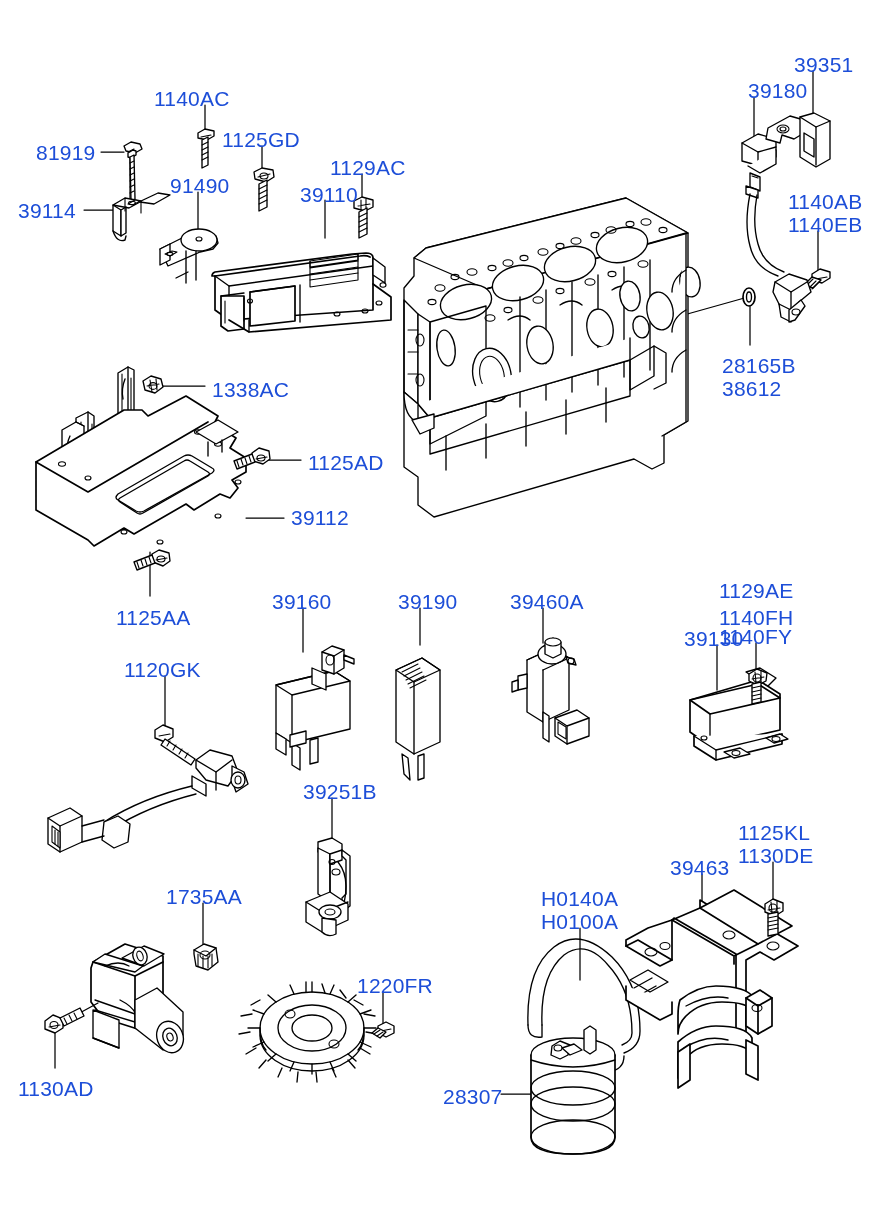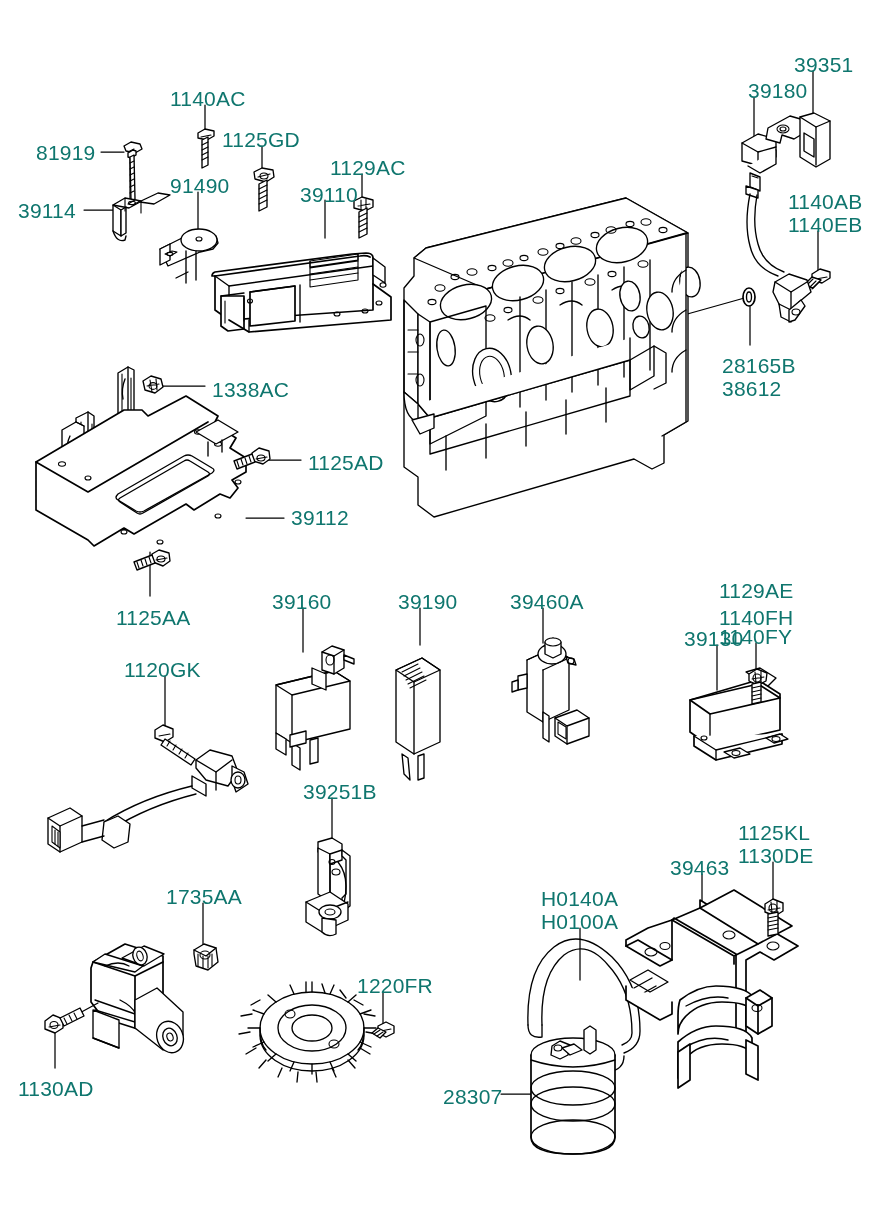--- a/index.html
+++ b/index.html
@@ -1,21 +1,21 @@
 <!DOCTYPE html>
 <html><head>
 <meta charset="utf-8">
 <style>
   html,body{margin:0;padding:0;background:#ffffff;}
   body{width:886px;height:1211px;position:relative;overflow:hidden;
        font-family:"Liberation Sans","DejaVu Sans",sans-serif;}
   #sheet{position:absolute;left:0;top:0;width:886px;height:1211px;background:#fff;}
   svg.art{position:absolute;left:0;top:0;width:886px;height:1211px;
           stroke:#000;fill:none;stroke-linecap:round;stroke-linejoin:round;}
-  .lbl{position:absolute;font-size:21px;color:#0f766e;white-space:nowrap;
+  .lbl{position:absolute;font-size:21px;color:#1d4ed8;white-space:nowrap;
        letter-spacing:0.2px;font-weight:400;line-height:25px;}
   .lead{stroke:#000;stroke-width:1.25;}
   .thin{stroke-width:1.1;}
   .med{stroke-width:1.35;}
   .thick{stroke-width:1.7;}
   .wht{fill:#ffffff;}
 </style>
 </head>
 <body>
 
@@ -543,21 +543,21 @@
     <path class="thin" d="M768,910 l12,-2 M771,902 l1,11 M777,901 l0,11"></path>
     <ellipse class="thin" cx="773" cy="908" rx="4" ry="4"></ellipse>
     <path class="med wht" d="M768,914 l10,-2 l0,22 l-10,2 z"></path>
     <path class="thin" d="M768,918 l10,-2 M768,922 l10,-2 M768,926 l10,-2 M768,930 l10,-2"></path>
   </g>
 
 </svg>
 
 <div class="lbl" style="left:36px;top:140px;">81919</div>
 <div class="lbl" style="left:18px;top:198px;">39114</div>
-<div class="lbl" style="left:170px;top:86px;">1140AC</div>
+<div class="lbl" style="left:154px;top:86px;">1140AC</div>
 <div class="lbl" style="left:222px;top:127px;text-align:right;">1125GD</div>
 <div class="lbl" style="left:170px;top:173px;">91490</div>
 <div class="lbl" style="left:300px;top:182px;">39110</div>
 <div class="lbl" style="left:330px;top:155px;">1129AC</div>
 <div class="lbl" style="left:722px;top:78px;margin-left:26px;">39180</div>
 <div class="lbl" style="left:794px;top:52px;">39351</div>
 <div class="lbl" style="left:788px;top:189px;text-align:right;">1140AB</div>
 <div class="lbl" style="left:788px;top:212px;">1140EB</div>
 <div class="lbl" style="left:722px;top:353px;">28165B</div>
 <div class="lbl" style="left:722px;top:376px;">38612</div>

